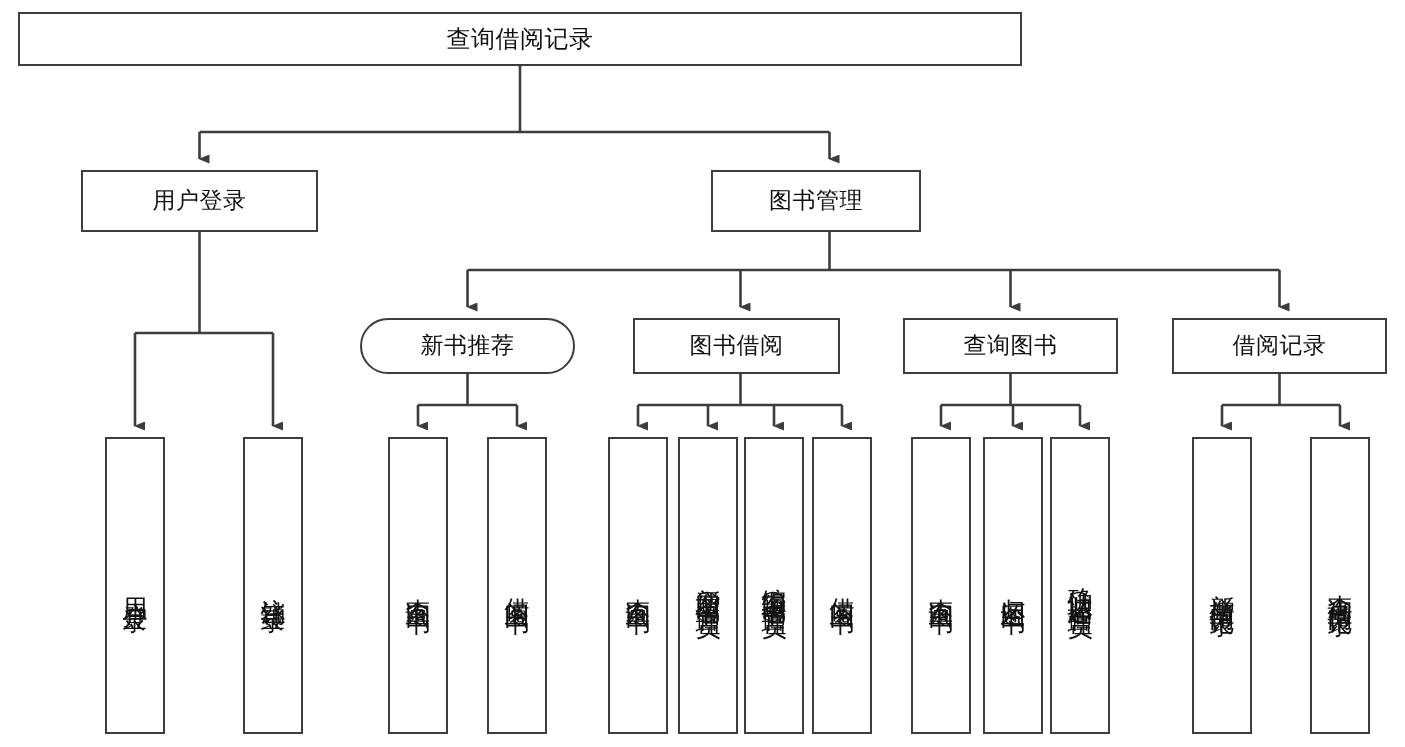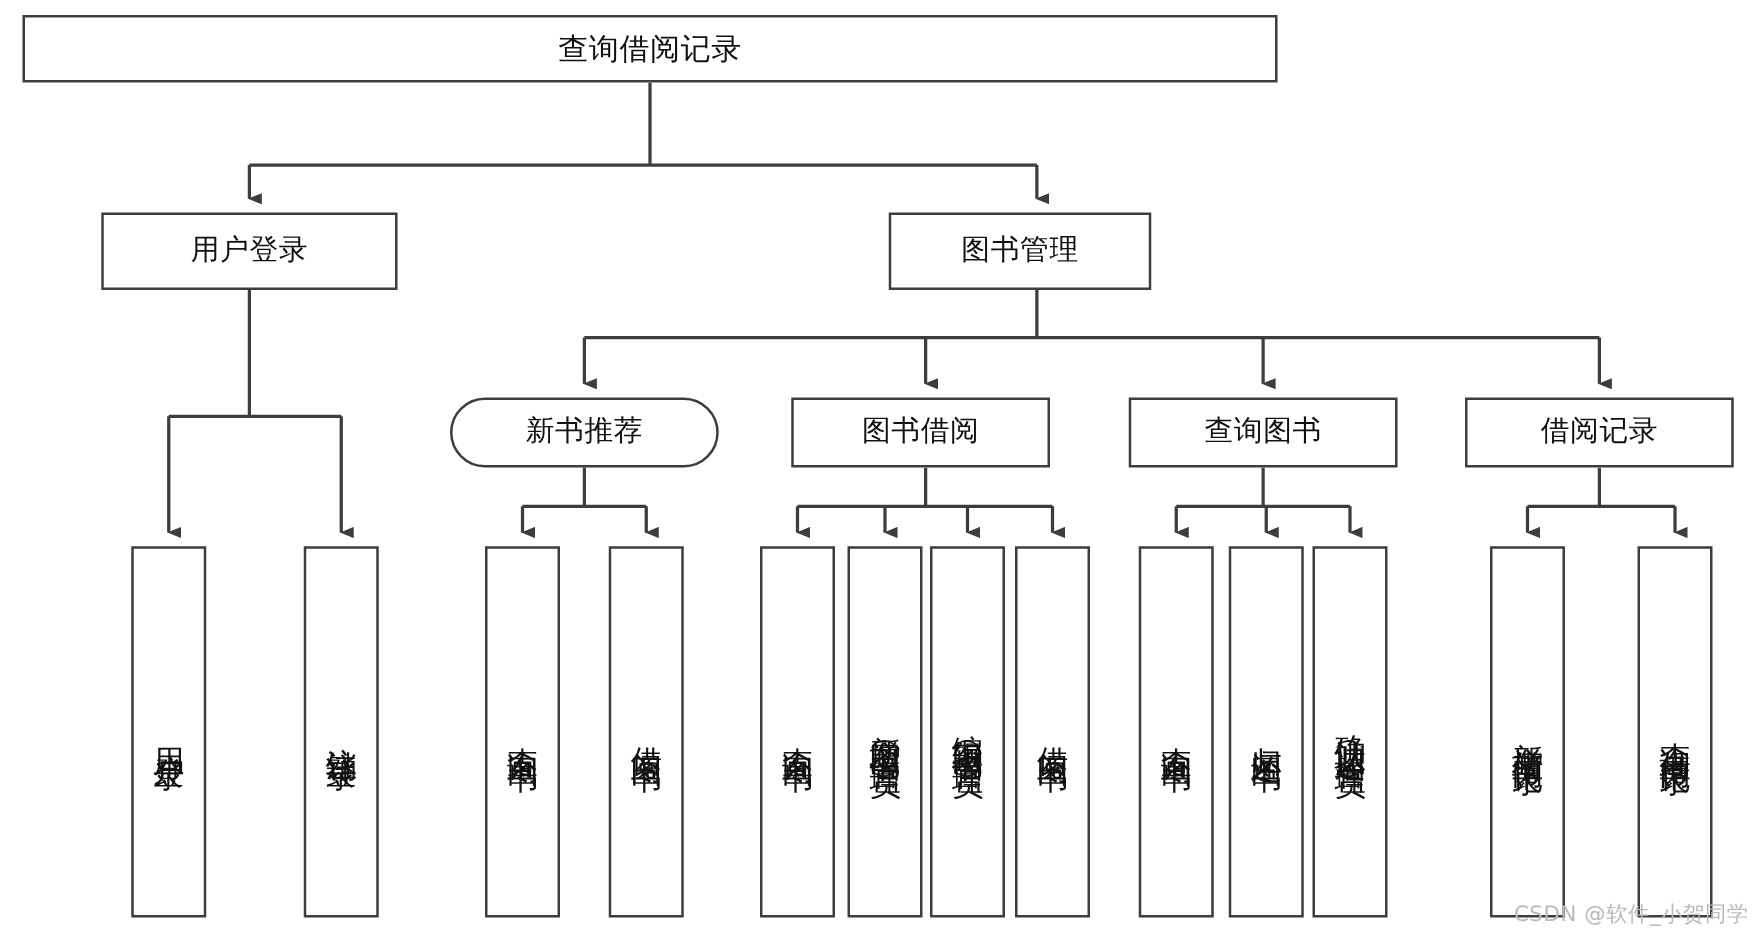--- a/index.html
+++ b/index.html
@@ -177,14 +177,13 @@
         <span class="label">确认归还（管理员）</span>
       </div>
       <div class="node vert" style="left: 1192px; top: 437px; width: 60px; height: 297px;">
         <span class="label">新增借阅记录</span>
       </div>
       <div class="node vert" style="left: 1310px; top: 437px; width: 60px; height: 297px;">
         <span class="label">查询借阅记录</span>
       </div>
     </div>
 
-  <div id="watermark">CSDN @软件_小贺同学</div>
 </div>
 
 </body></html>

